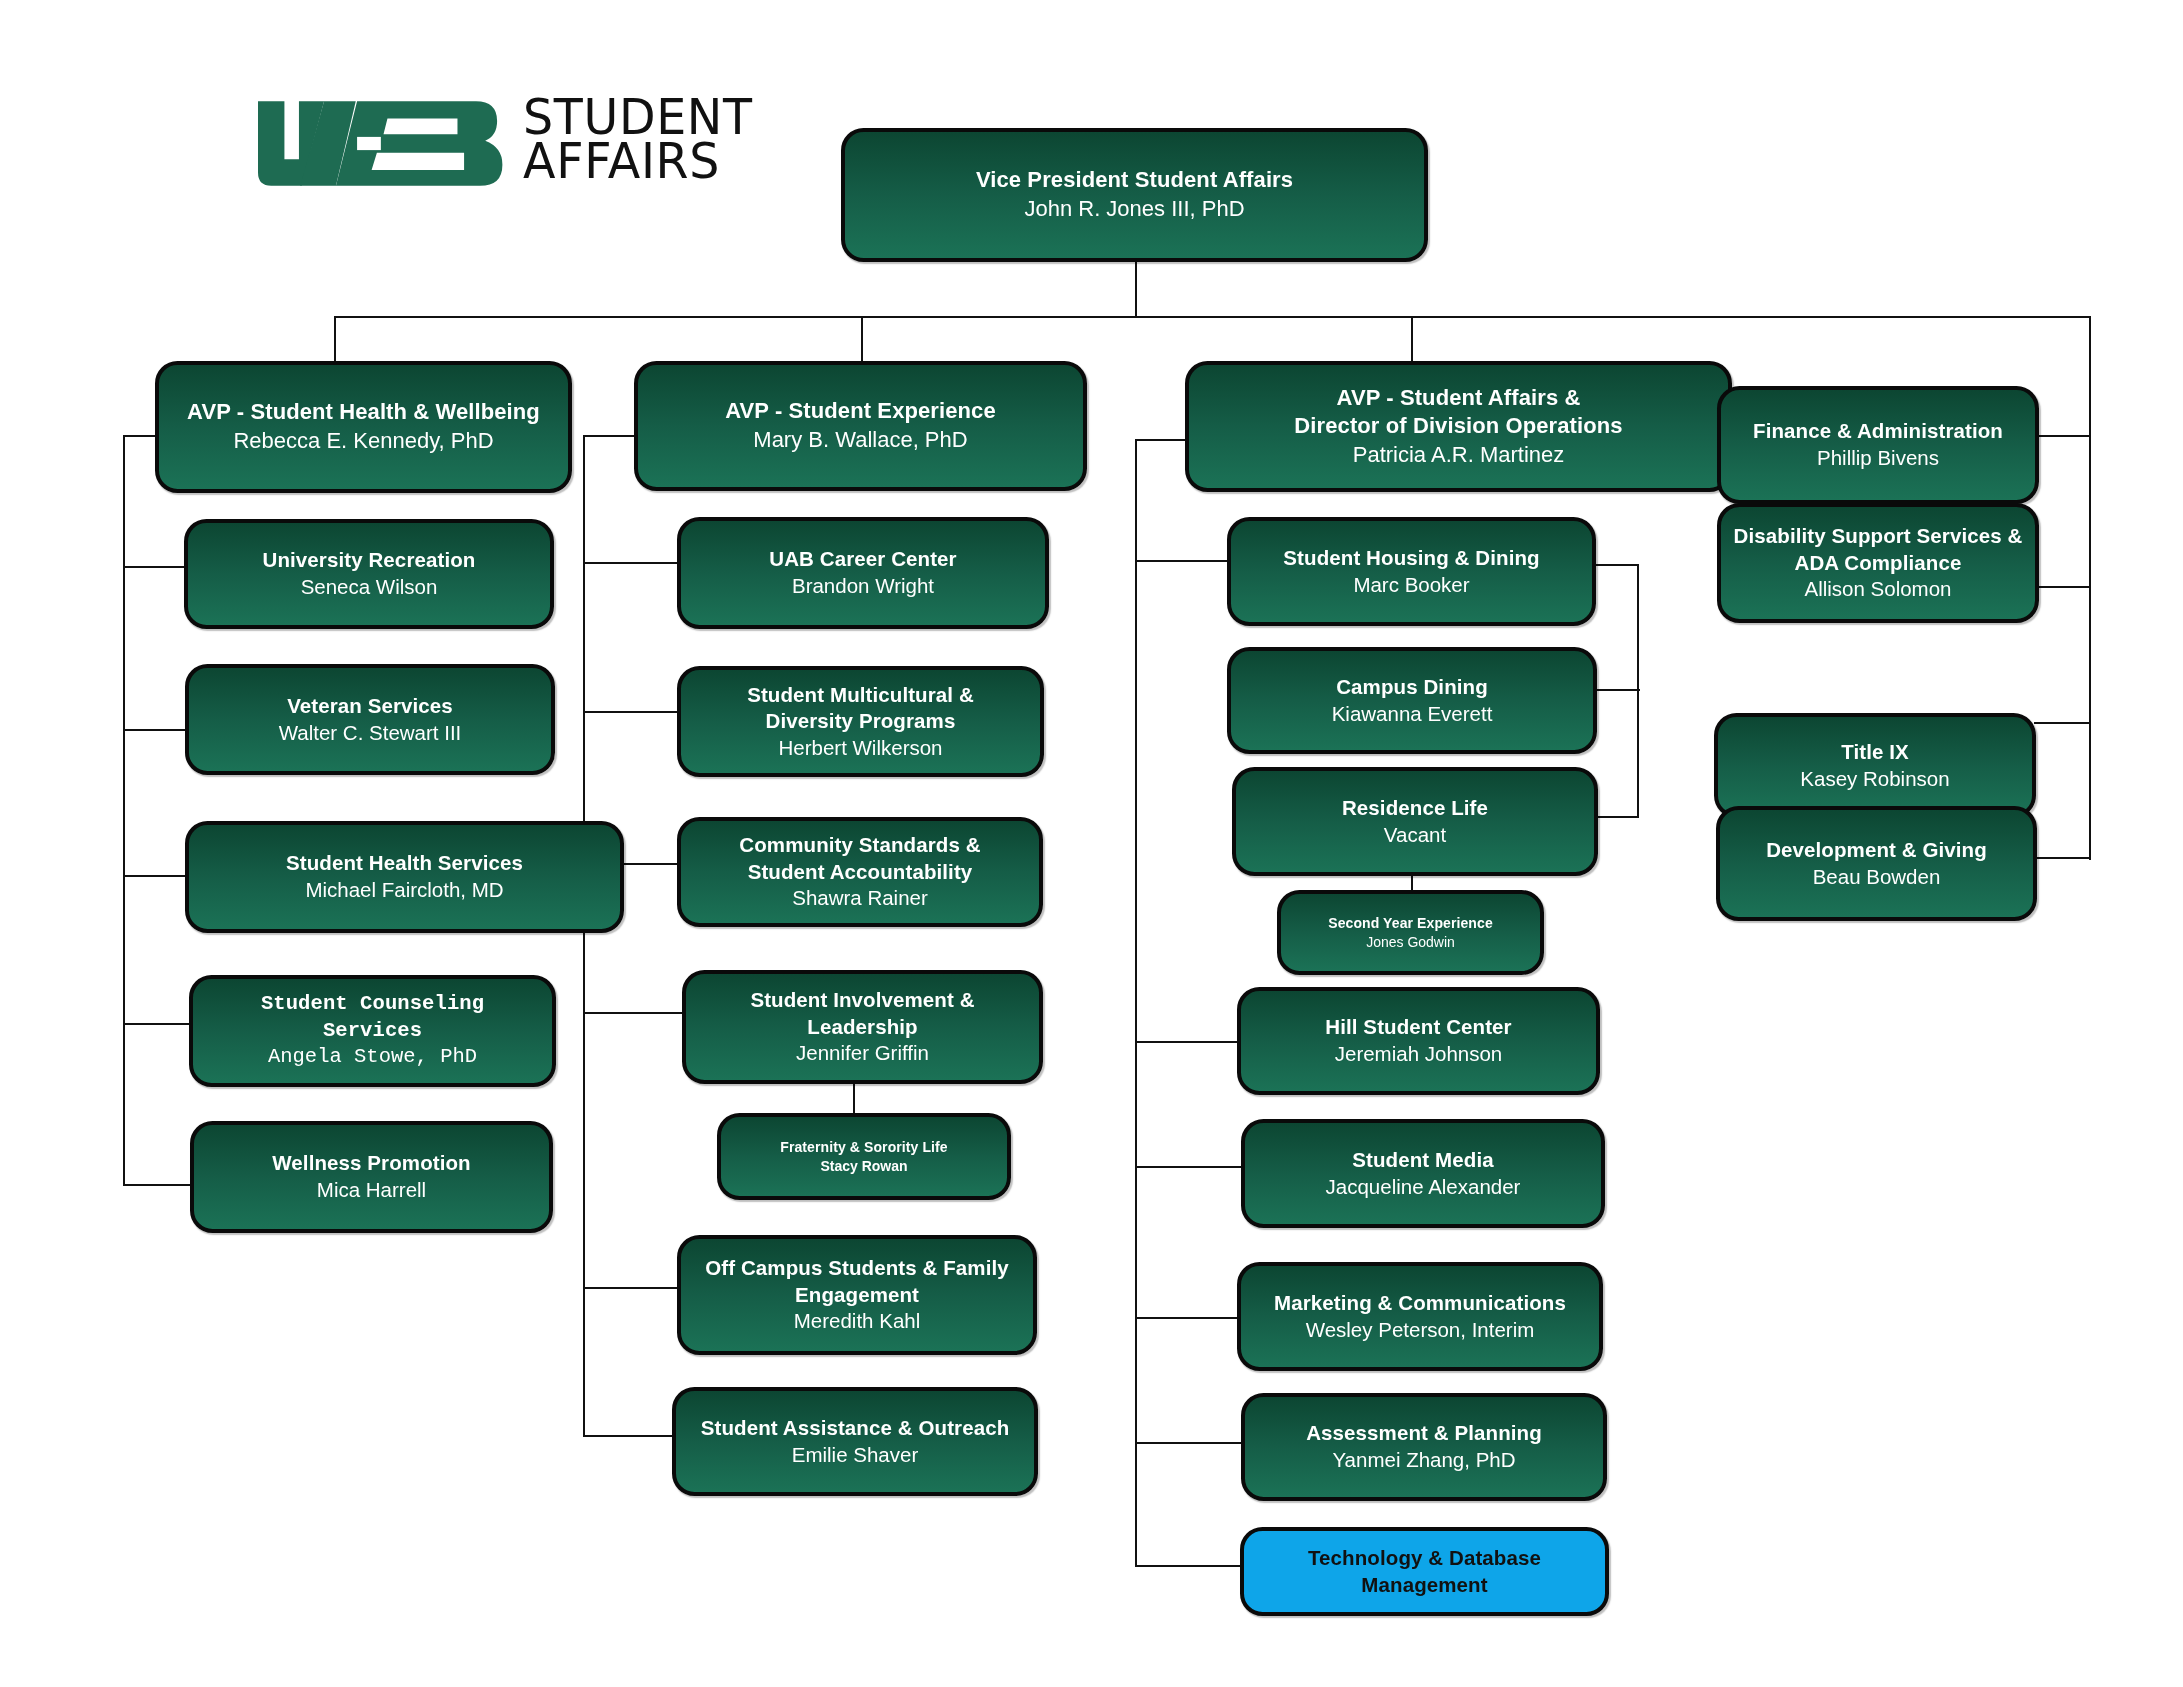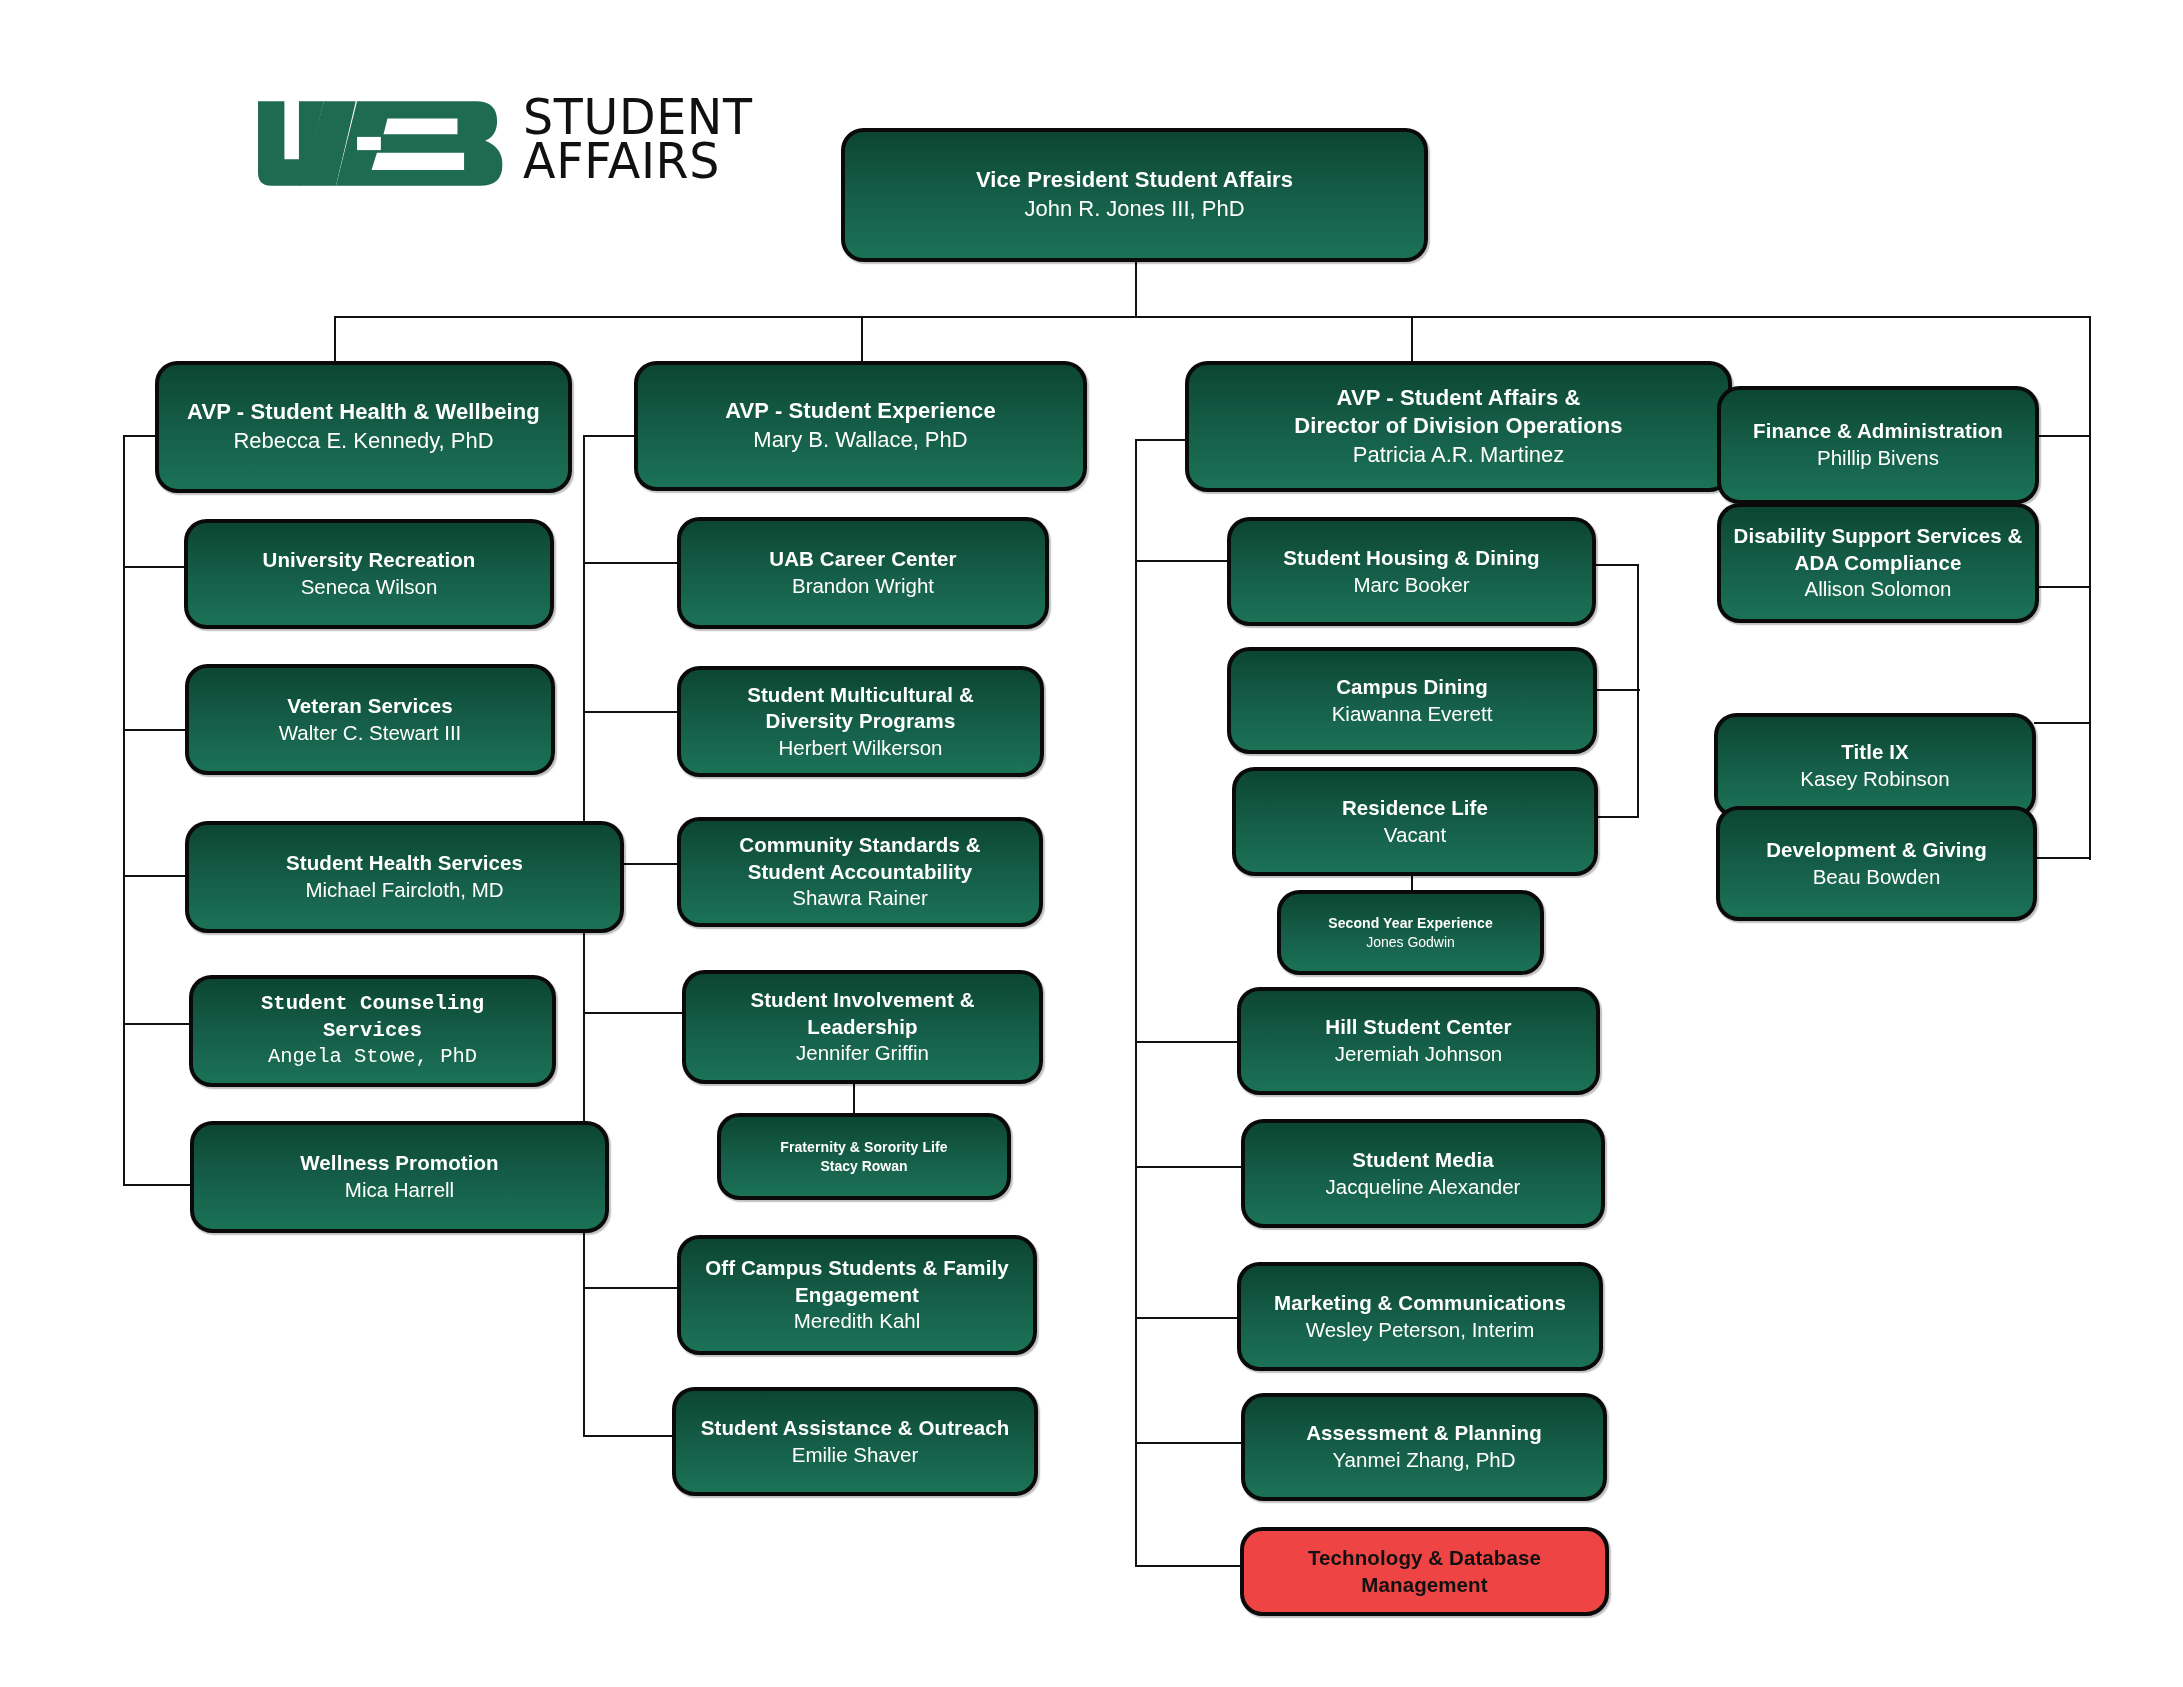--- a/index.html
+++ b/index.html
@@ -13,21 +13,21 @@
     text-align:center; padding:0 13.2px; line-height:1.3;
     box-shadow: 1.3px 2px 1.3px rgba(0,0,0,0.25);
   }
   .box .title { font-weight:bold; font-size:20.5px; letter-spacing:0.1px; }
   .box .name { font-size:20.5px; }
   .box.big .title, .box.big .name { font-size:22px; }
   .box.small .title, .box.small .name { font-size:14px; }
   .box.small .title { font-weight:bold; }
   .box.small .name { font-weight:normal; }
   .box.frat .name { font-weight:bold; }
-  .box.grey { background:#ef4444; color:#111111; }
+  .box.grey { background:#0ea5e9; color:#111111; }
   .line { position:absolute; background:#111111; }
   .h { height:2px; }
   .v { width:2px; }
   #logo { position:absolute; left:258px; top:98px; width:509px; height:93px; }
   #logo .mark { position:absolute; left:0; top:2.6px; width:251px; height:85px; }
   #logo .word { position:absolute; left:265px; top:-2.6px; font-family:"DejaVu Sans", sans-serif;
                 font-size:50px; line-height:44px; color:#111111; letter-spacing:0.7px;
                 transform:scaleX(0.95); transform-origin:left top; }
   #logo .word span { display:block; }
 </style>
@@ -113,21 +113,21 @@
   <div class="name">Walter C. Stewart III</div>
 </div>
 <div class="box" style="left:185px; top:821px; width:439px; height:112px;">
   <div class="title">Student Health Services</div>
   <div class="name">Michael Faircloth, MD</div>
 </div>
 <div class="box" style="left:189px; top:975px; width:367px; height:112px;font-family:Liberation Mono, monospace;">
   <div class="title">Student Counseling Services</div>
   <div class="name">Angela Stowe, PhD</div>
 </div>
-<div class="box" style="left:190px; top:1121px; width:419px; height:112px;">
+<div class="box" style="left:190px; top:1121px; width:363px; height:112px;">
   <div class="title">Wellness Promotion</div>
   <div class="name">Mica Harrell</div>
 </div>
 
 <div class="box big" style="left:634px; top:361px; width:453px; height:130px;">
   <div class="title">AVP - Student Experience</div>
   <div class="name">Mary B. Wallace, PhD</div>
 </div>
 <div class="box" style="left:677px; top:517px; width:372px; height:112px;">
   <div class="title">UAB Career Center</div>

